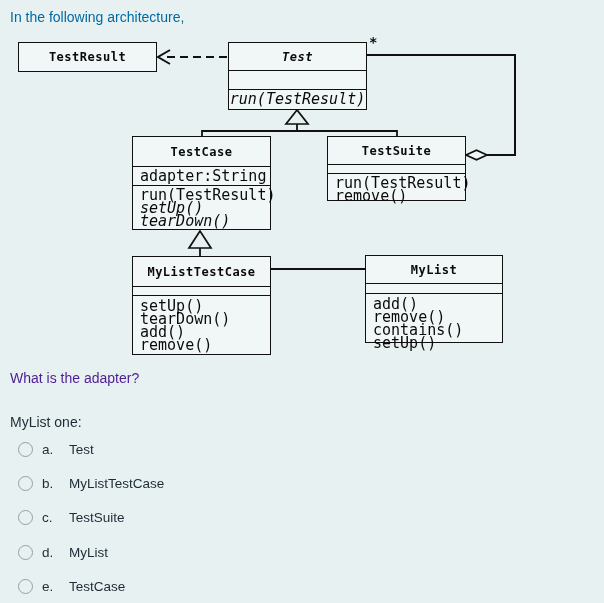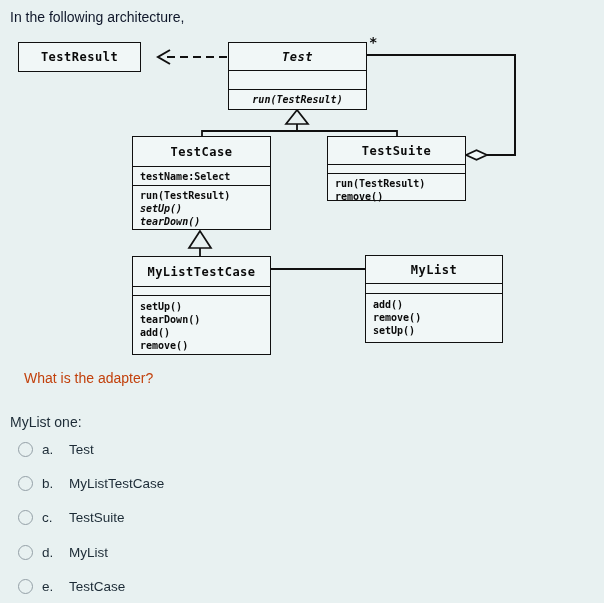--- a/index.html
+++ b/index.html
@@ -6,49 +6,49 @@
   body{
     width:604px;height:603px;
     background:#e8f1f1;
     font-family:"Liberation Sans",sans-serif;
     color:#1b2a36;
     position:relative;
     overflow:hidden;
   }
   .page{position:absolute;inset:0;}
 
-  .intro{position:absolute;left:10px;top:9px;font-size:14px;color:#0f172a;}
-  .question{position:absolute;left:24px;top:370px;font-size:14px;color:#c2410c;}
+  .intro{position:absolute;left:10px;top:9px;font-size:14px;color:#0369a1;}
+  .question{position:absolute;left:10px;top:370px;font-size:14px;color:#4c1d95;}
   .select-label{position:absolute;left:10px;top:414px;font-size:14px;color:#1c2b36;}
 
   
   .diagram{position:absolute;inset:0;}
   .uml-box{
     position:absolute;
     background:#f1f7f7;
     border:1.6px solid #101010;
     box-sizing:border-box;
     font-family:"DejaVu Sans Mono",monospace;
     color:#0a0a0a;
   }
   .uml-title{
     font-weight:700;font-size:12px;
     display:flex;align-items:center;justify-content:center;
     letter-spacing:0.5px;
   }
   .uml-attrs,.uml-ops{border-top:1.6px solid #101010;box-sizing:border-box;}
   .member{
-    font-size:10px;line-height:13px;font-weight:700;
+    font-size:15px;line-height:13px;font-weight:400;
     padding:0 7px;white-space:pre;
   }
   .italic{font-style:italic;}
   .ops-center{display:flex;align-items:center;justify-content:center;}
   .ops-center .member{padding:0;}
 
-  .box-testresult{left:18px;top:42px;width:123px;height:30px;}
+  .box-testresult{left:18px;top:42px;width:139px;height:30px;}
   .box-testresult .uml-title{height:100%;}
 
   .box-test{left:228px;top:42px;width:139px;height:68px;}
   .box-test .uml-title{height:27px;}
   .box-test .uml-attrs{height:19px;}
   .box-test .uml-ops{height:19px;}
 
   .box-testcase{left:132px;top:136px;width:139px;height:94px;}
   .box-testcase .uml-title{height:29px;}
   .box-testcase .uml-attrs{height:19px;display:flex;align-items:center;}
@@ -129,21 +129,21 @@
       <div class="uml-title italic">Test</div>
       <div class="uml-attrs"></div>
       <div class="uml-ops ops-center">
         <div class="member italic">run(TestResult)</div>
       </div>
     </div>
 
     <div class="uml-box box-testcase">
       <div class="uml-title">TestCase</div>
       <div class="uml-attrs">
-        <div class="member">testName:Select</div>
+        <div class="member">adapter:String</div>
       </div>
       <div class="uml-ops">
         <div class="member">run(TestResult)</div>
         <div class="member italic">setUp()</div>
         <div class="member italic">tearDown()</div>
       </div>
     </div>
 
     <div class="uml-box box-testsuite">
       <div class="uml-title">TestSuite</div>
@@ -164,20 +164,21 @@
         <div class="member">remove()</div>
       </div>
     </div>
 
     <div class="uml-box box-mylist">
       <div class="uml-title">MyList</div>
       <div class="uml-attrs"></div>
       <div class="uml-ops">
         <div class="member">add()</div>
         <div class="member">remove()</div>
+        <div class="member">contains()</div>
         <div class="member">setUp()</div>
       </div>
     </div>
 
   </div>
 
   <div class="question">What is the adapter?</div>
   <div class="select-label">MyList one:</div>
 
   <div class="options">

